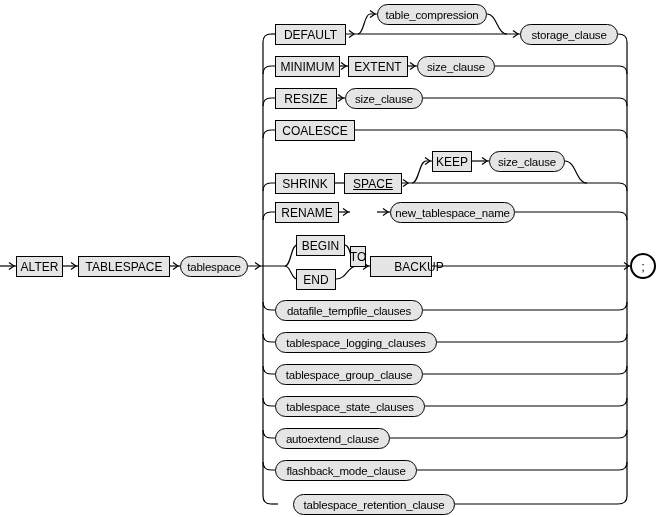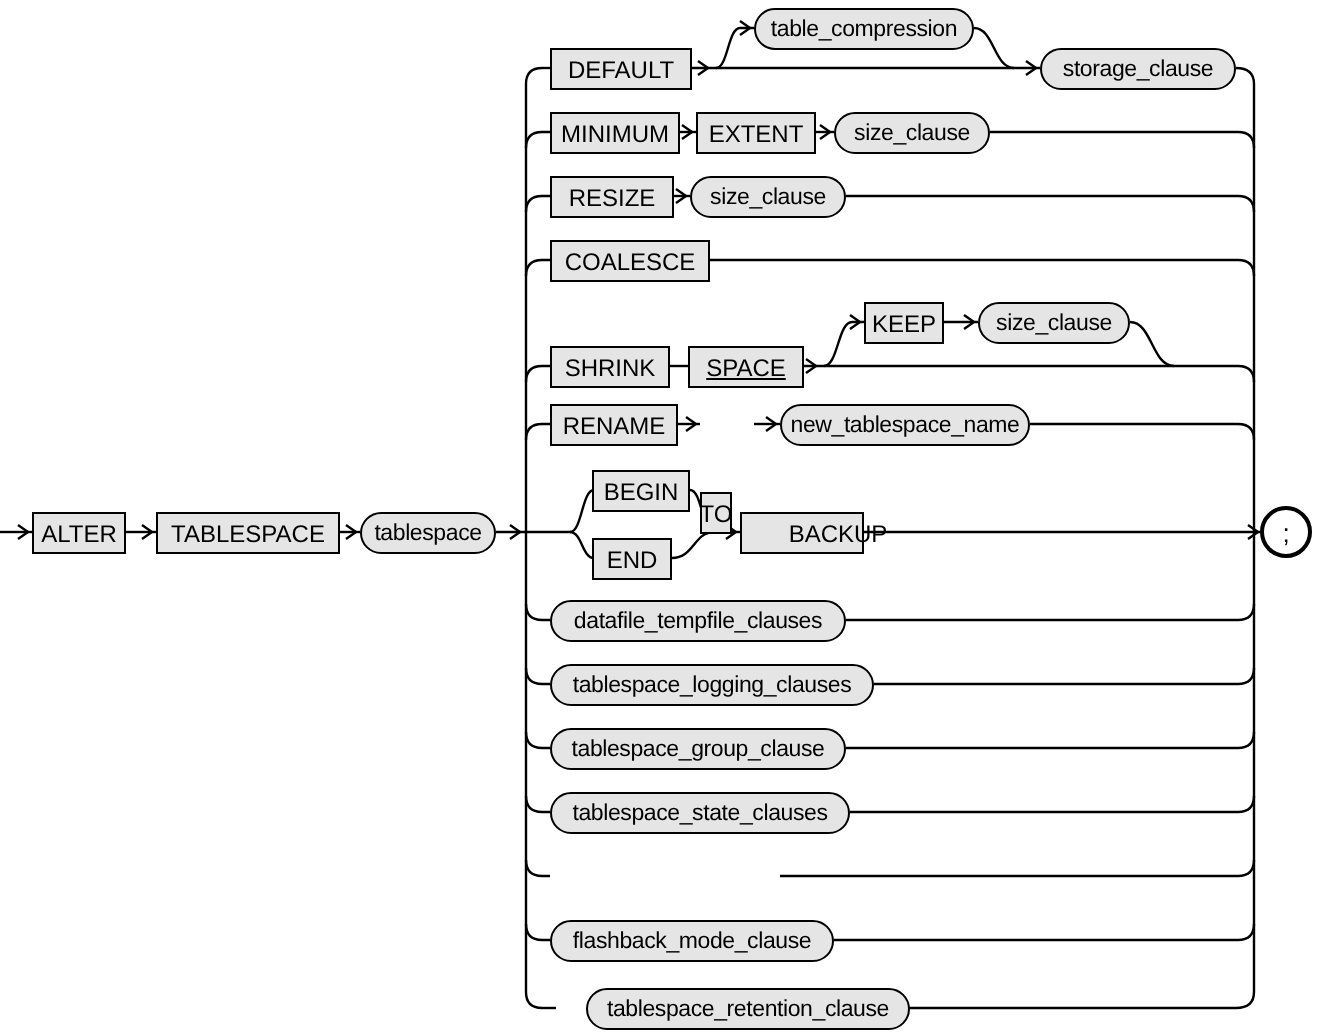--- a/index.html
+++ b/index.html
@@ -162,18 +162,19 @@
   <div class="nt" style="left:390px;top:202px;width:125px;">new_tablespace_name</div>
 
   <div class="kw" style="left:296px;top:235px;width:49px;">BEGIN</div>
   <div class="kw" style="left:296px;top:269px;width:40px;">END</div>
   <div class="kw" style="left:370px;top:256px;width:62px;padding-left:36px;">BACKUP</div>
 
   <div class="nt" style="left:275px;top:300px;width:148px;">datafile_tempfile_clauses</div>
   <div class="nt" style="left:275px;top:332px;width:162px;">tablespace_logging_clauses</div>
   <div class="nt" style="left:275px;top:364px;width:148px;">tablespace_group_clause</div>
   <div class="nt" style="left:275px;top:396px;width:150px;">tablespace_state_clauses</div>
+  <div class="nt" style="left:275px;top:428px;width:115px;">autoextend_clause</div>
   <div class="nt" style="left:275px;top:460px;width:142px;">flashback_mode_clause</div>
   <div class="nt" style="left:278px;top:494px;width:162px;margin-left:15px;">tablespace_retention_clause</div>
 
   <div class="term" style="left:630px;top:253px;">;</div>
 
 </div>
 
 </body></html>

